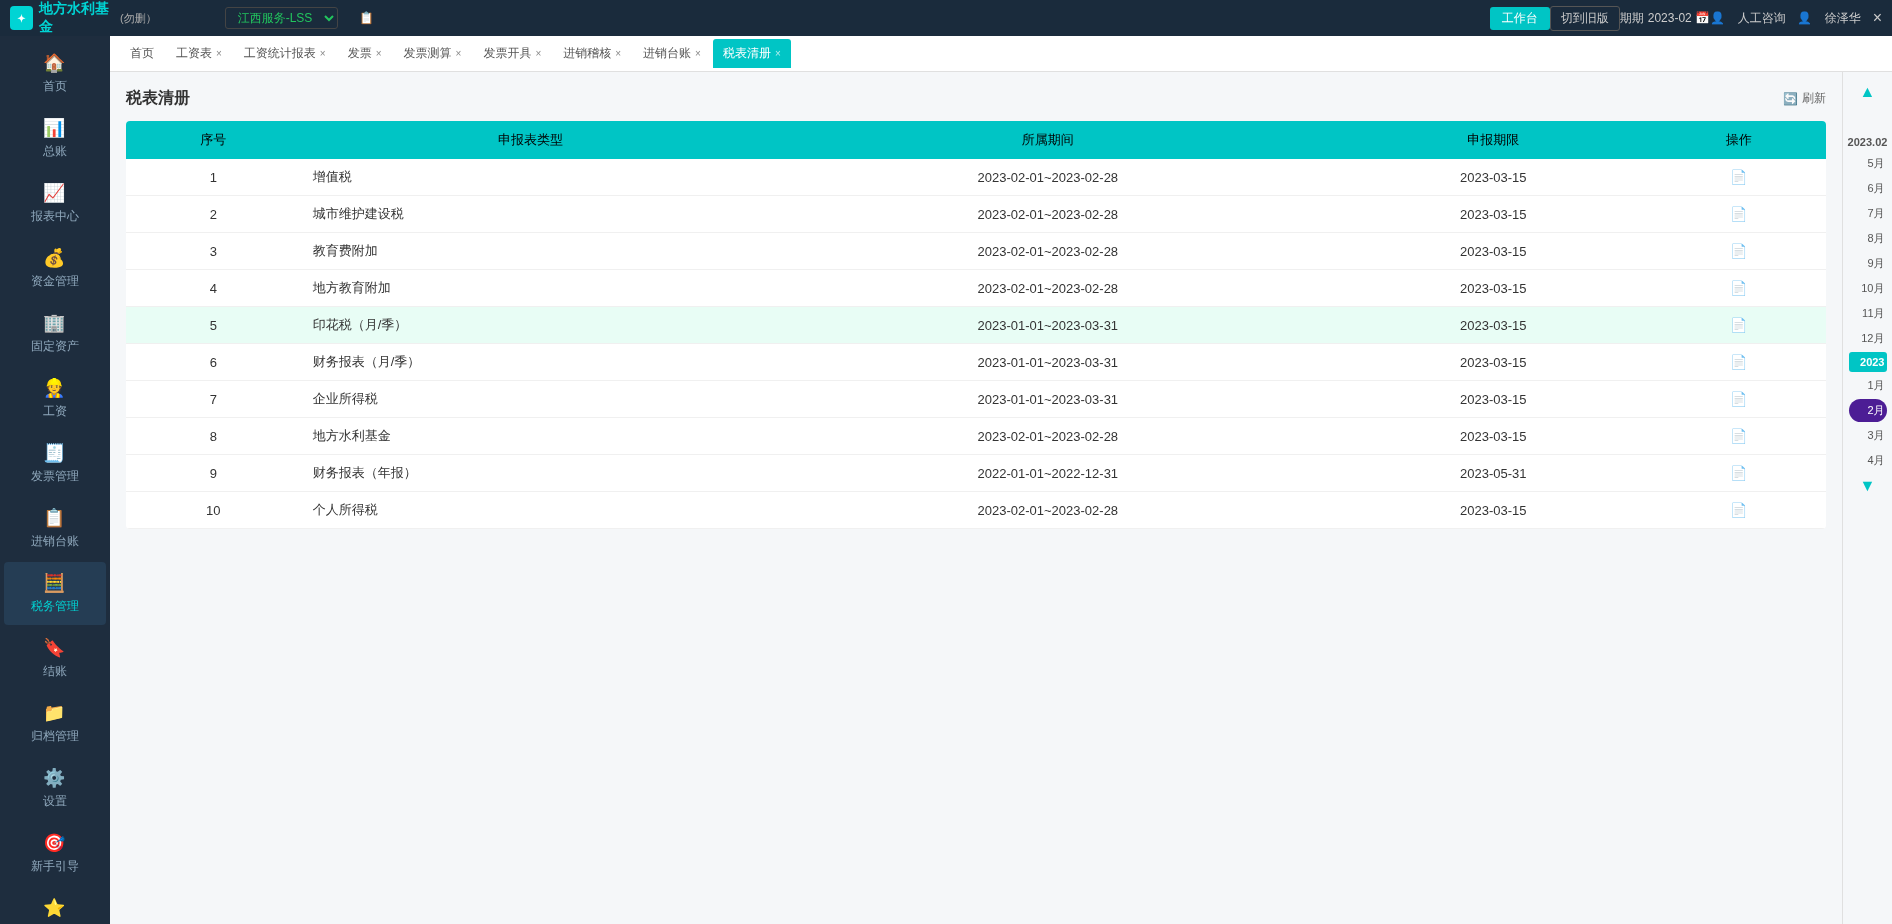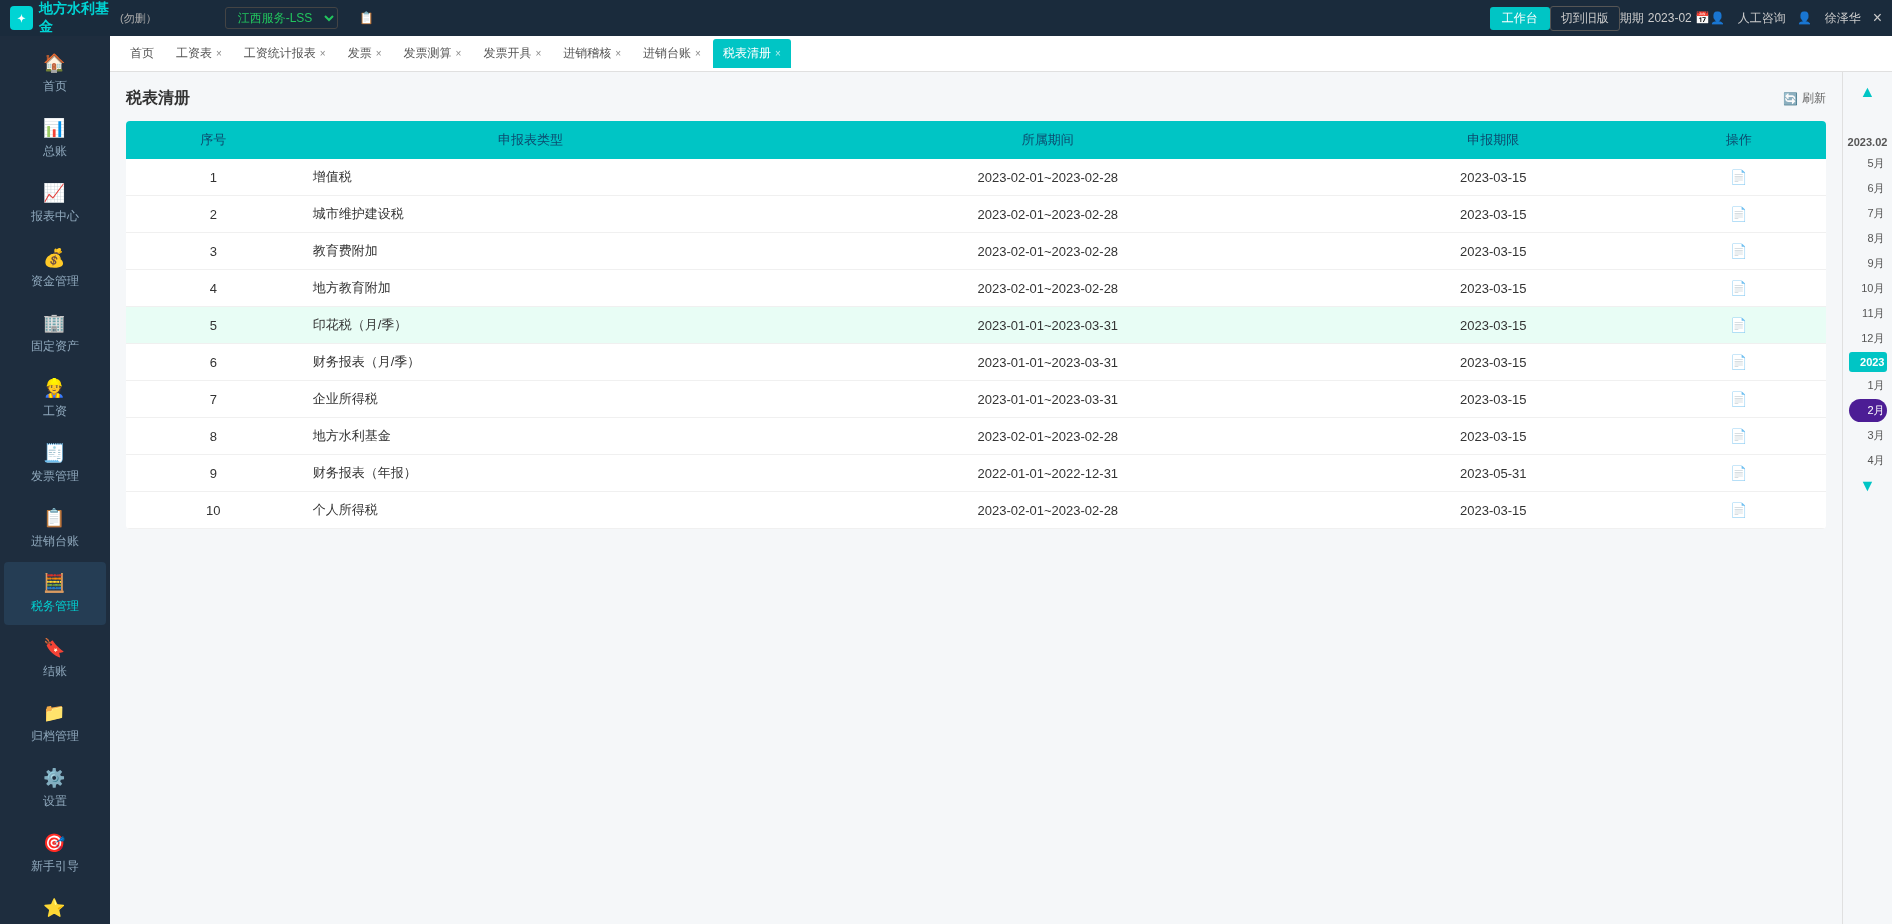--- a/index.html
+++ b/index.html
@@ -137,21 +137,21 @@
     }
     .page-title { font-size: 16px; font-weight: bold; color: #333; }
     .refresh-btn {
       display: flex; align-items: center; gap: 4px;
       color: #666; font-size: 12px; cursor: pointer;
       background: transparent; border: none;
     }
 
     
     .data-table { width: 100%; border-collapse: collapse; background: white; border-radius: 4px; overflow: hidden; }
-    .data-table thead tr { background: #00c5c5; color: #0c4a6e; font-family: Liberation Mono, monospace; }
+    .data-table thead tr { background: #00c5c5; color: #000000; font-family: Liberation Mono, monospace; }
     .data-table thead th { padding: 10px 12px; font-size: 13px; font-weight: normal; text-align: center; }
     .data-table tbody tr { border-bottom: 1px solid #f0f0f0; }
     .data-table tbody tr.highlighted { background: #e8fdf5; }
     .data-table tbody td { padding: 9px 12px; font-size: 13px; color: #333; text-align: center; }
     .data-table tbody td:nth-child(2) { text-align: left; }
 
     .action-icon { cursor: pointer; color: #666; font-size: 14px; }
 
     
     .right-panel {

